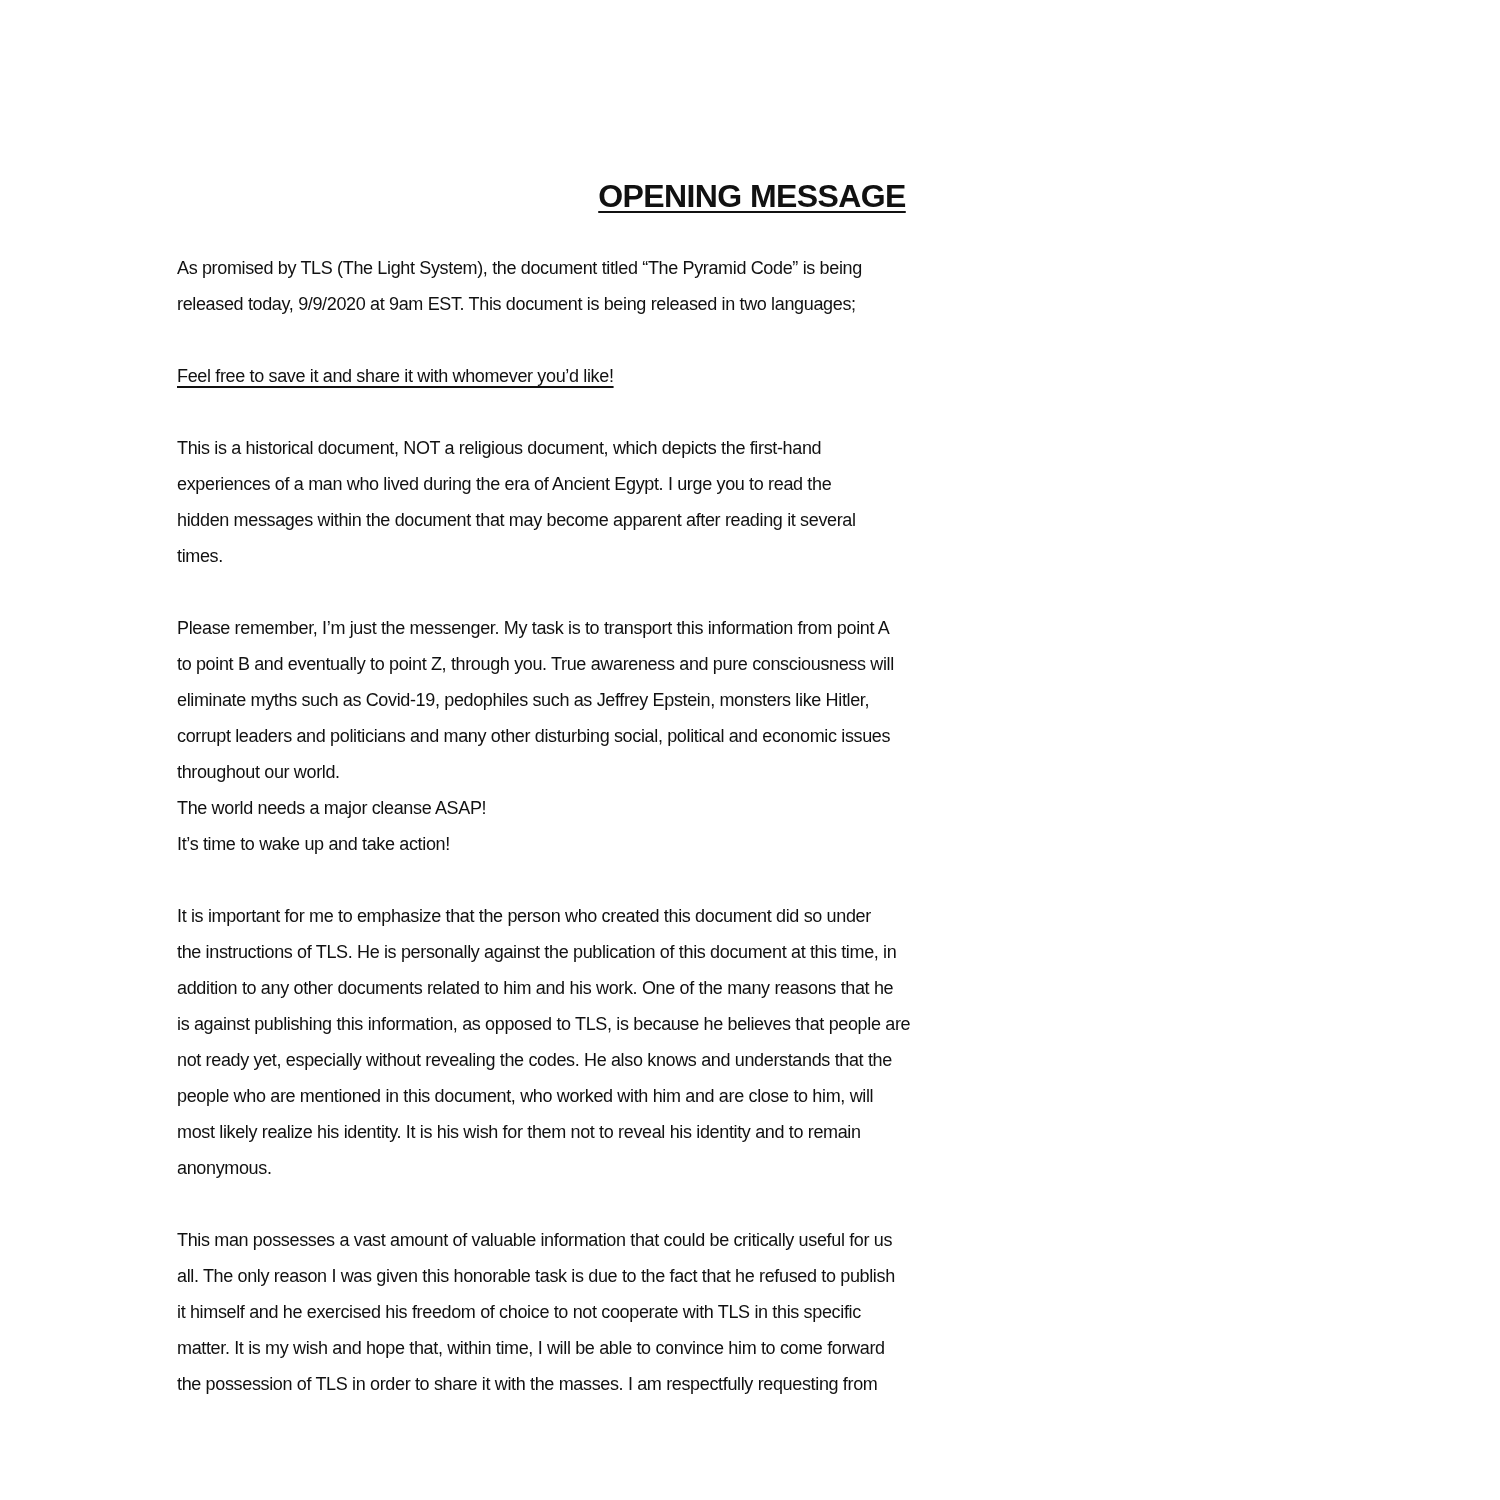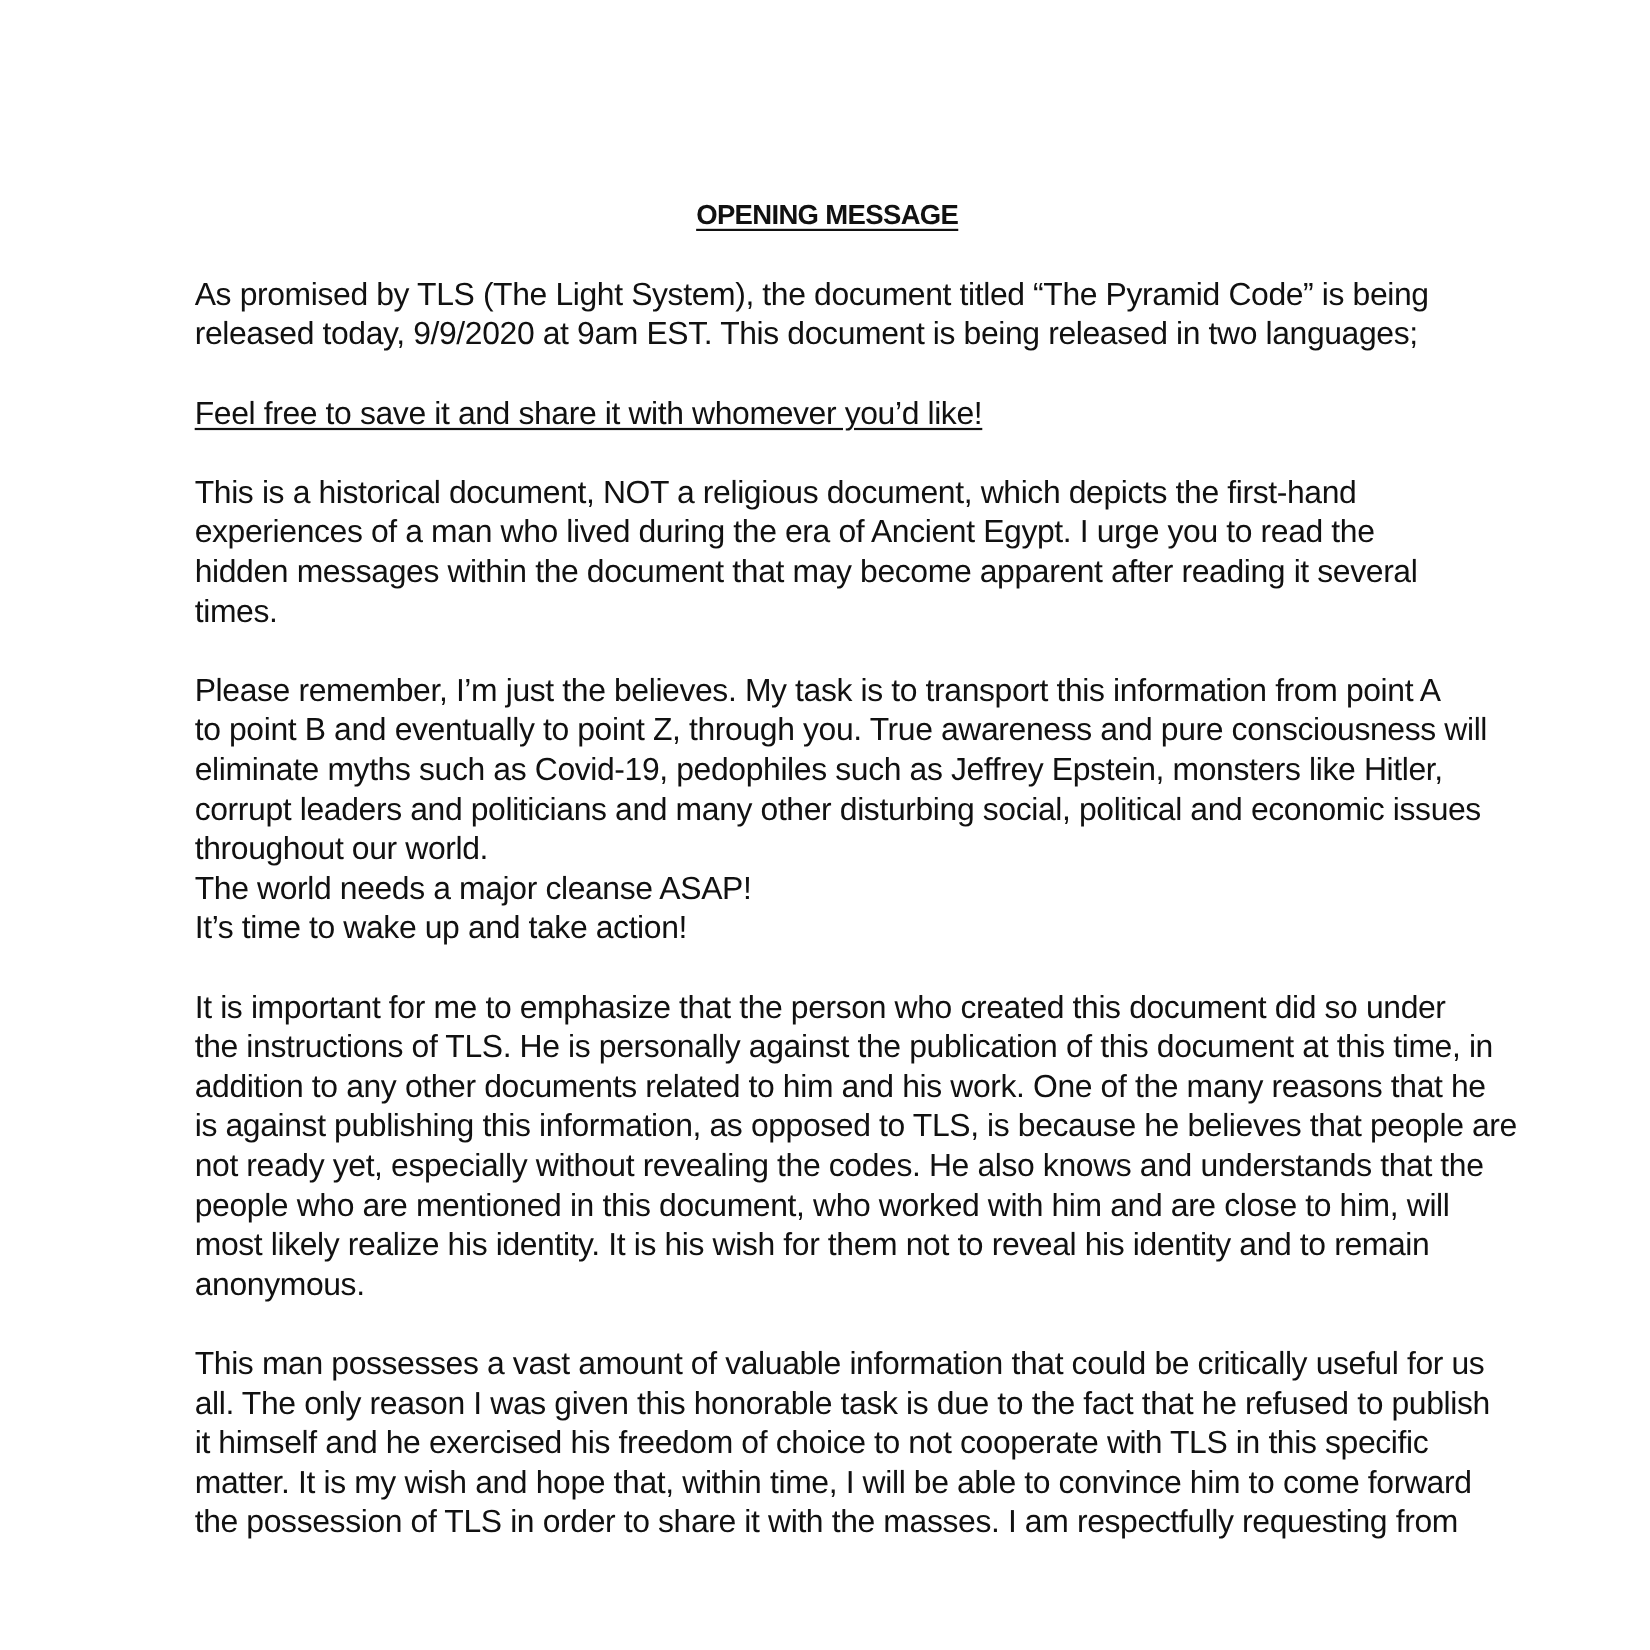--- a/index.html
+++ b/index.html
@@ -25,32 +25,32 @@
     }
     .content {
       position: absolute;
       left: 177px;
       top: 178px;
       width: 1150px;
     }
     .line {
       display: block;
       white-space: nowrap;
-      font-size: 29px;
+      font-size: 18px;
       line-height: 36px;
       height: 36px;
       letter-spacing: -0.35px;
     }
     .title {
       text-align: center;
       font-weight: bold;
       text-decoration: underline;
       text-underline-offset: 4px;
       text-decoration-thickness: 2px;
-      font-size: 25px;
+      font-size: 32px;
       line-height: 36px;
       height: 36px;
       letter-spacing: -0.6px;
       padding-left: 0;
       margin-right: 0;
     }
     .center {
       text-align: left;
     }
     .underline {
@@ -92,21 +92,21 @@
     <div class="para">
       <span class="line">This is a historical document, NOT a religious document, which depicts the first-hand</span>
       <span class="line">experiences of a man who lived during the era of Ancient Egypt. I urge you to read the</span>
       <span class="line">hidden messages within the document that may become apparent after reading it several</span>
       <span class="line">times.</span>
     </div>
 
     <span class="gap"></span>
 
     <div class="para">
-      <span class="line">Please remember, I’m just the believes. My task is to transport this information from point A</span>
+      <span class="line">Please remember, I’m just the messenger. My task is to transport this information from point A</span>
       <span class="line">to point B and eventually to point Z, through you. True awareness and pure consciousness will</span>
       <span class="line">eliminate myths such as Covid-19, pedophiles such as Jeffrey Epstein, monsters like Hitler,</span>
       <span class="line">corrupt leaders and politicians and many other disturbing social, political and economic issues</span>
       <span class="line">throughout our world.</span>
     </div>
 
     <div class="para">
       <span class="line center">The world needs a major cleanse ASAP!</span>
       <span class="line center">It’s time to wake up and take action!</span>
     </div>

